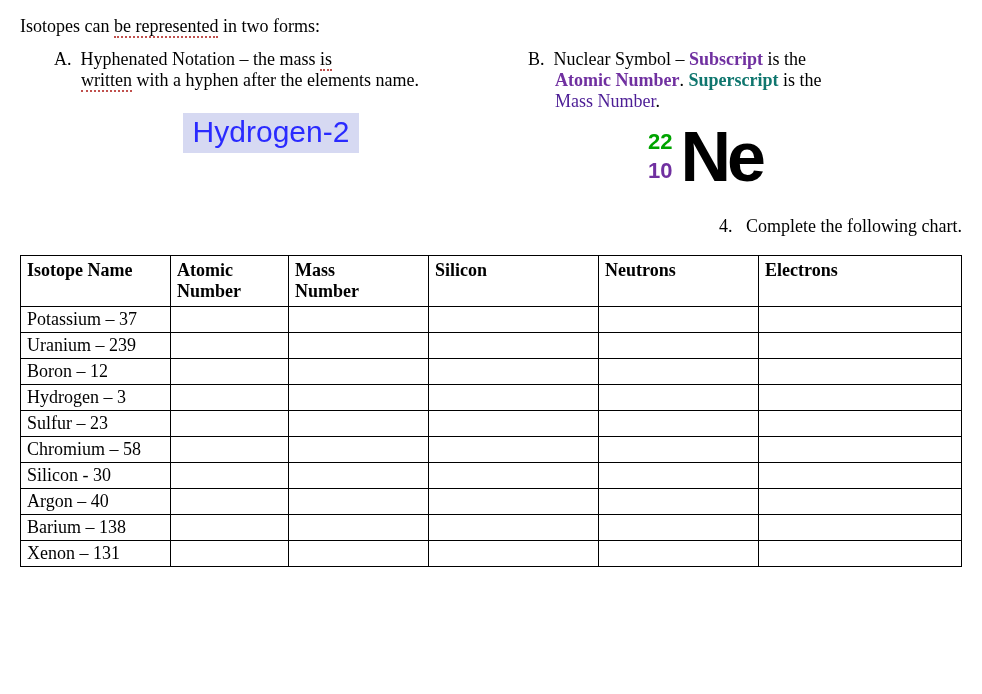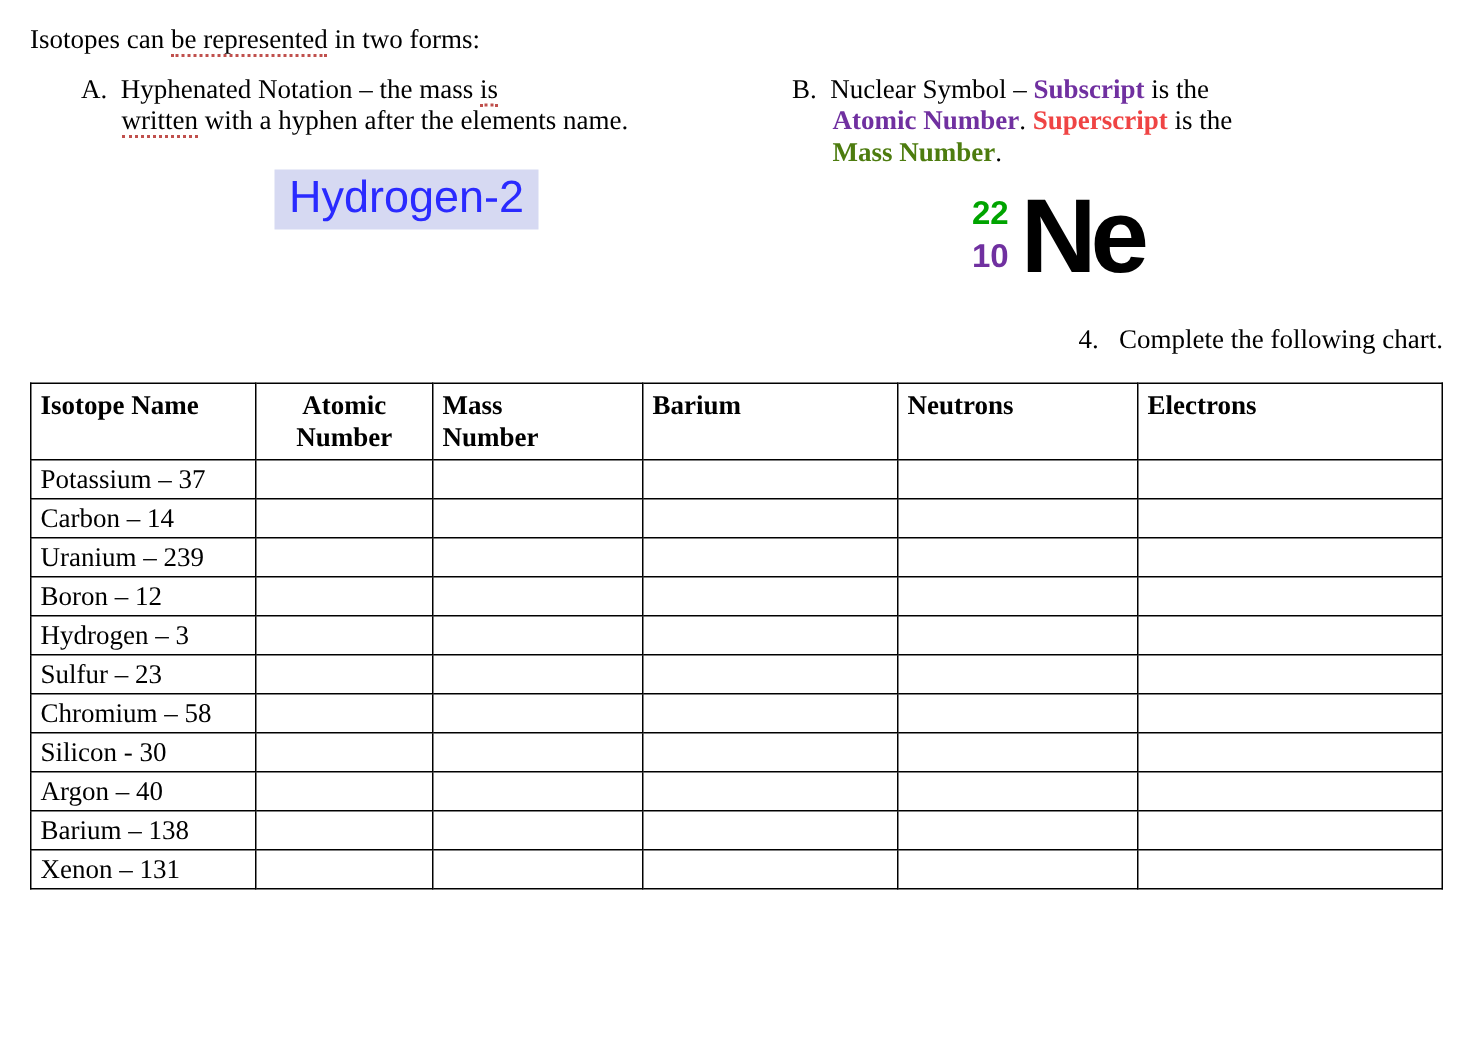--- a/index.html
+++ b/index.html
@@ -26,23 +26,23 @@
     }
     .hyphen-box {
       display: inline-block;
       background: #d6d9f2;
       padding: 2px 10px 4px 10px;
       font-family: Arial, Helvetica, sans-serif;
       font-size: 30px;
       color: #2a2aff;
     }
     .subword { color: #7030a0; font-weight: bold; }
-    .supword { color: #ef4444; font-weight: bold; }
+    .supword { color: #0f766e; font-weight: bold; }
     .anword  { color: #7030a0; font-weight: bold; }
-    .mnword  { color: #4d7c0f; font-weight: bold; }
+    .mnword  { color: #4c1d95; font-weight: normal; }
     .nuclear-wrap {
       margin-top: 10px;
       margin-left: 120px;
       display: flex;
       align-items: flex-start;
     }
     .nuclear-nums {
       display: flex;
       flex-direction: column;
       font-family: Arial, Helvetica, sans-serif;
@@ -79,21 +79,21 @@
       text-align: left;
       vertical-align: top;
       height: 22px;
     }
     th {
       font-weight: bold;
       vertical-align: top;
       padding: 4px 6px;
     }
     .col-isotope { width: 150px; }
-    .col-atomic  { width: 118px; text-align: center; }
+    .col-atomic  { width: 118px; }
     .col-mass    { width: 140px; }
     .col-protons { width: 170px; }
     .col-neutrons{ width: 160px; }
     .col-electrons{}
   </style>
 </head>
 <body>
 
 <div class="intro">
   <span>Isotopes can </span><span class="dotted-red">be represented</span><span> in two forms:</span>
@@ -132,43 +132,35 @@
 <div class="q4">
   <span>4.</span>&nbsp;&nbsp;&nbsp;<span>Complete the following chart.</span>
 </div>
 
 <table>
   <thead>
     <tr>
       <th class="col-isotope">Isotope Name</th>
       <th class="col-atomic"><span>Atomic<br>Number</span></th>
       <th class="col-mass"><span>Mass<br>Number</span></th>
-      <th class="col-protons">Barium</th>
+      <th class="col-protons">Silicon</th>
       <th class="col-neutrons">Neutrons</th>
       <th class="col-electrons">Electrons</th>
     </tr>
   </thead>
   <tbody id="isotope-tbody">
   <tr>
         <td>Potassium – 37</td>
         <td></td>
         <td></td>
         <td></td>
         <td></td>
         <td></td>
       </tr>
       <tr>
-        <td>Carbon – 14</td>
-        <td></td>
-        <td></td>
-        <td></td>
-        <td></td>
-        <td></td>
-      </tr>
-      <tr>
         <td>Uranium – 239</td>
         <td></td>
         <td></td>
         <td></td>
         <td></td>
         <td></td>
       </tr>
       <tr>
         <td>Boron – 12</td>
         <td></td>

